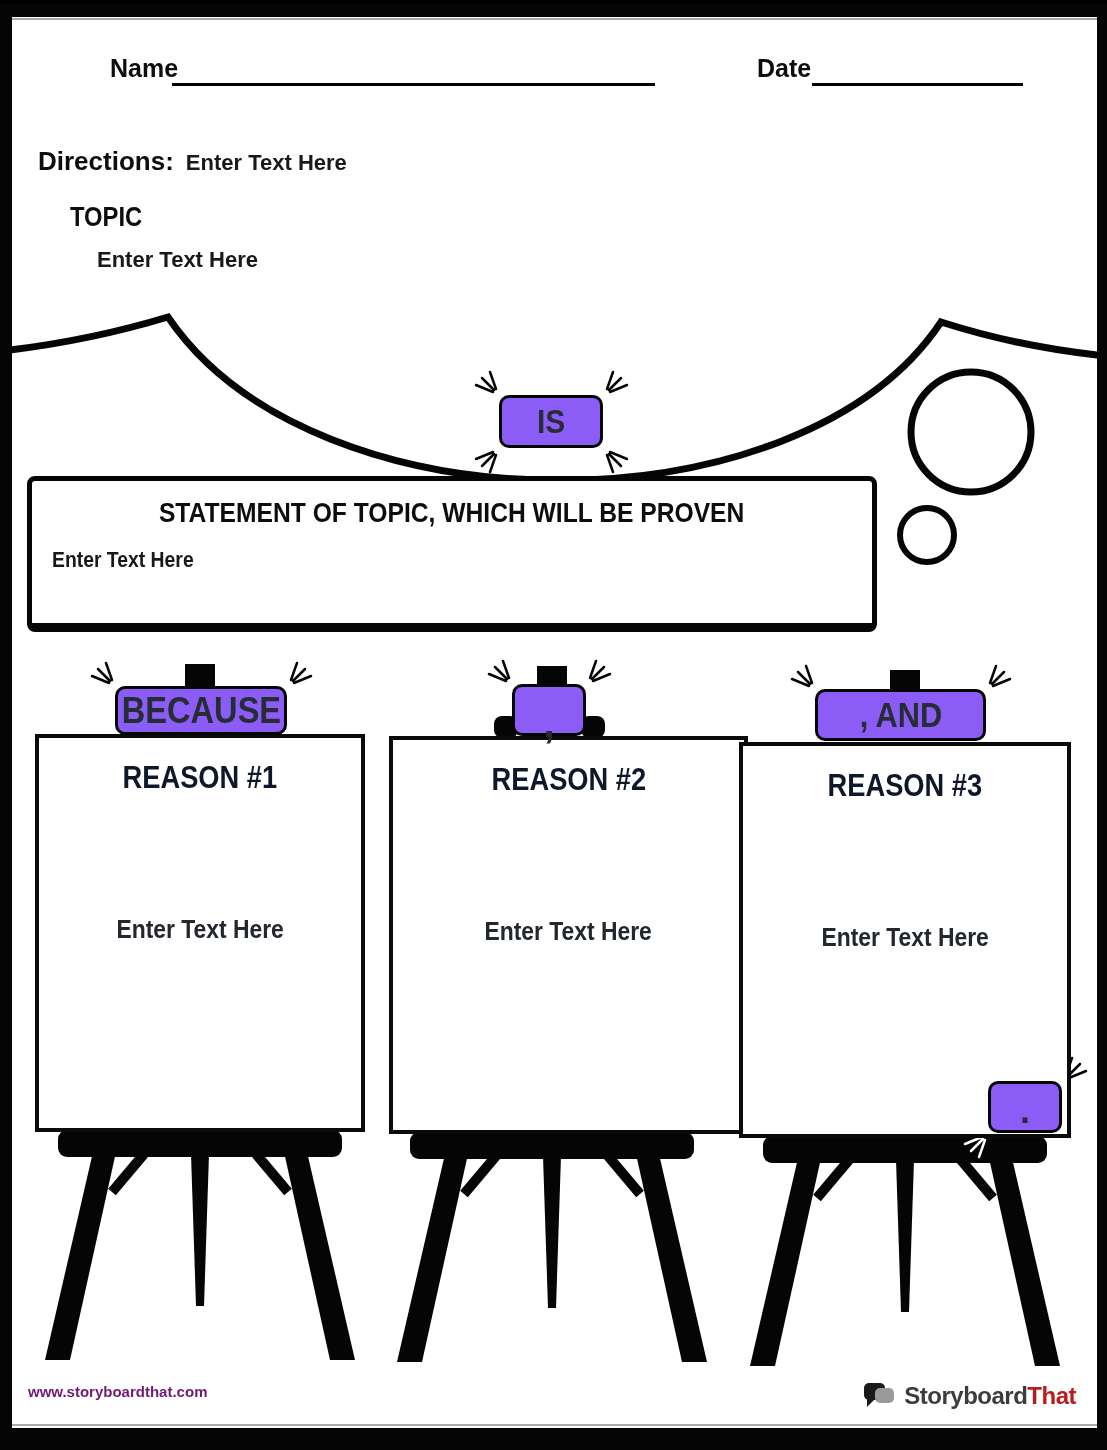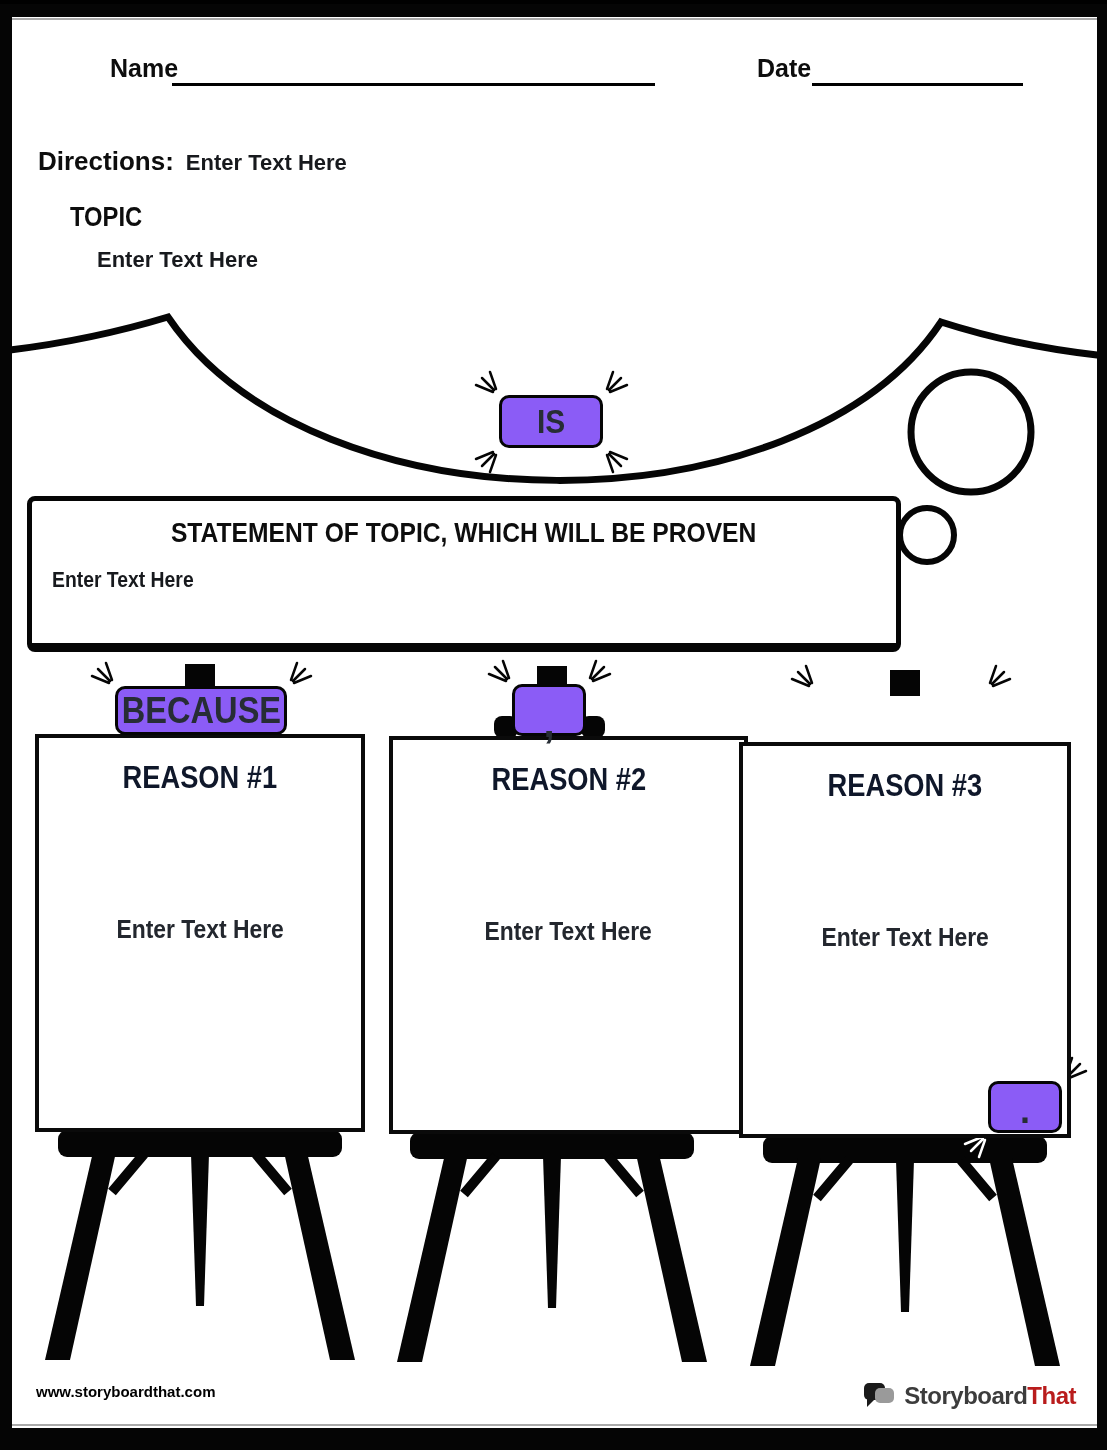--- a/index.html
+++ b/index.html
@@ -30,22 +30,22 @@
   .date-line{left:812px;top:50px;width:211px;height:29px;}
   .title{position:absolute;left:12px;width:1085px;top:93px;text-align:center;
          font-size:32px;font-weight:bold;z-index:2;}
   .directions{position:absolute;left:38px;top:142px;z-index:2;white-space:nowrap;}
   .directions .d-label{font-size:26px;font-weight:bold;}
   .directions .d-text{font-size:22px;font-weight:bold;color:#17191d;margin-left:12px;}
   .topic-label{left:70px;top:198px;font-size:27px;}
   .topic-text{left:97px;top:243px;font-size:22px;color:#17191d;}
   
   .statement{
-    position:absolute;left:27px;top:492px;width:840px;height:142px;background:#fff;
-    border:5px solid #050505;border-bottom-width:9px;border-radius:8px;z-index:2;padding-left:24px;
+    position:absolute;left:27px;top:472px;width:840px;height:142px;background:#fff;
+    border:5px solid #050505;border-bottom-width:9px;border-radius:8px;z-index:2;
   }
   .statement-heading{position:absolute;left:0;width:100%;top:16px;text-align:center;
     font-size:28px;font-weight:bold;letter-spacing:0;}
   .statement-text{position:absolute;left:20px;top:66px;font-size:22px;font-weight:bold;color:#17191d;}
   
   .plate{
     position:absolute;background:#8b5cf6;border:3.5px solid #050505;border-radius:10px;
     display:flex;align-items:center;justify-content:center;
     font-weight:bold;color:#272d35;z-index:3;
   }
@@ -59,21 +59,21 @@
   
   .canvas{position:absolute;background:#fff;border:4px solid #0a0a0a;z-index:2;}
   .canvas-1{left:35px;top:730px;width:322px;height:390px;}
   .canvas-2{left:389px;top:732px;width:319px;height:390px;padding-left:32px;}
   .canvas-3{left:739px;top:738px;width:324px;height:388px;}
   .canvas-title{position:absolute;left:0;width:100%;top:22px;text-align:center;
     font-size:31px;font-weight:bold;color:#0f172a;}
   .canvas-text{position:absolute;left:0;width:100%;top:176px;text-align:center;
     font-size:26px;font-weight:bold;color:#23272e;}
   
-  .site-url{left:36px;top:1379px;font-size:15px;color:#000000;z-index:2;}
+  .site-url{left:28px;top:1379px;font-size:15px;color:#701a75;z-index:2;}
   .logo{position:absolute;right:31px;top:1374px;display:flex;align-items:center;z-index:2;}
   .logo-icon{margin-right:6px;}
   .brand{font-size:24px;font-weight:bold;letter-spacing:-0.5px;white-space:nowrap;}
   .brand .b1{color:#3c3c3c;}
   .brand .b2{color:#b91c1c;}
 </style>
 </head>
 <body>
 
 <div class="page">
@@ -201,20 +201,23 @@
       <span class="cond-c">Enter Text Here</span>
     </div>
   </div>
 
   <div class="plate plate-because">
     <span class="cond-c glyph">BECAUSE</span>
   </div>
   <div class="plate plate-comma">
     <span class="glyph">,</span>
   </div>
+  <div class="plate plate-and">
+    <span class="cond-c glyph">, AND</span>
+  </div>
   <div class="plate plate-period">
     <span class="glyph">.</span>
   </div>
 
   <div class="lbl site-url">www.storyboardthat.com</div>
 
   <div class="logo">
     <svg class="logo-icon" width="36" height="36" viewBox="0 0 36 36">
       <rect x="2" y="5" width="21" height="17" rx="5" fill="#1a1a1a"></rect>
       <polygon points="5,20 5,29 14,20" fill="#1a1a1a"></polygon>

